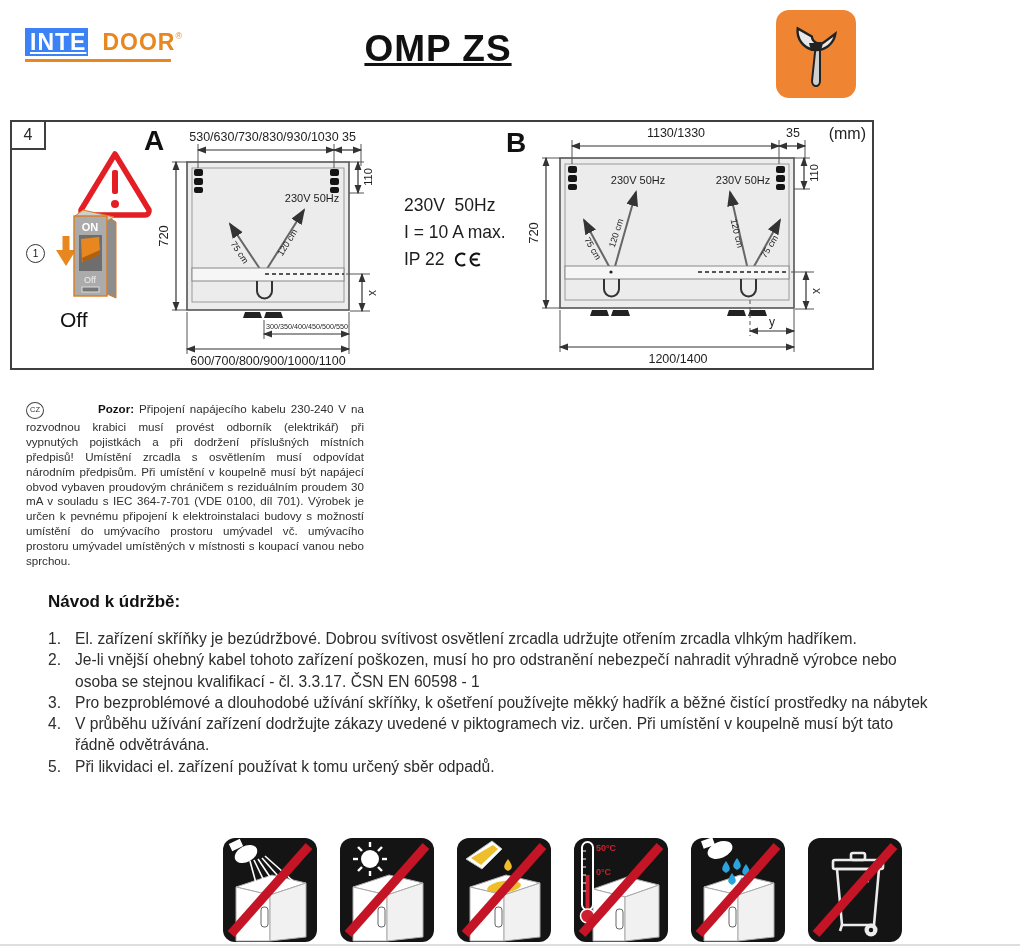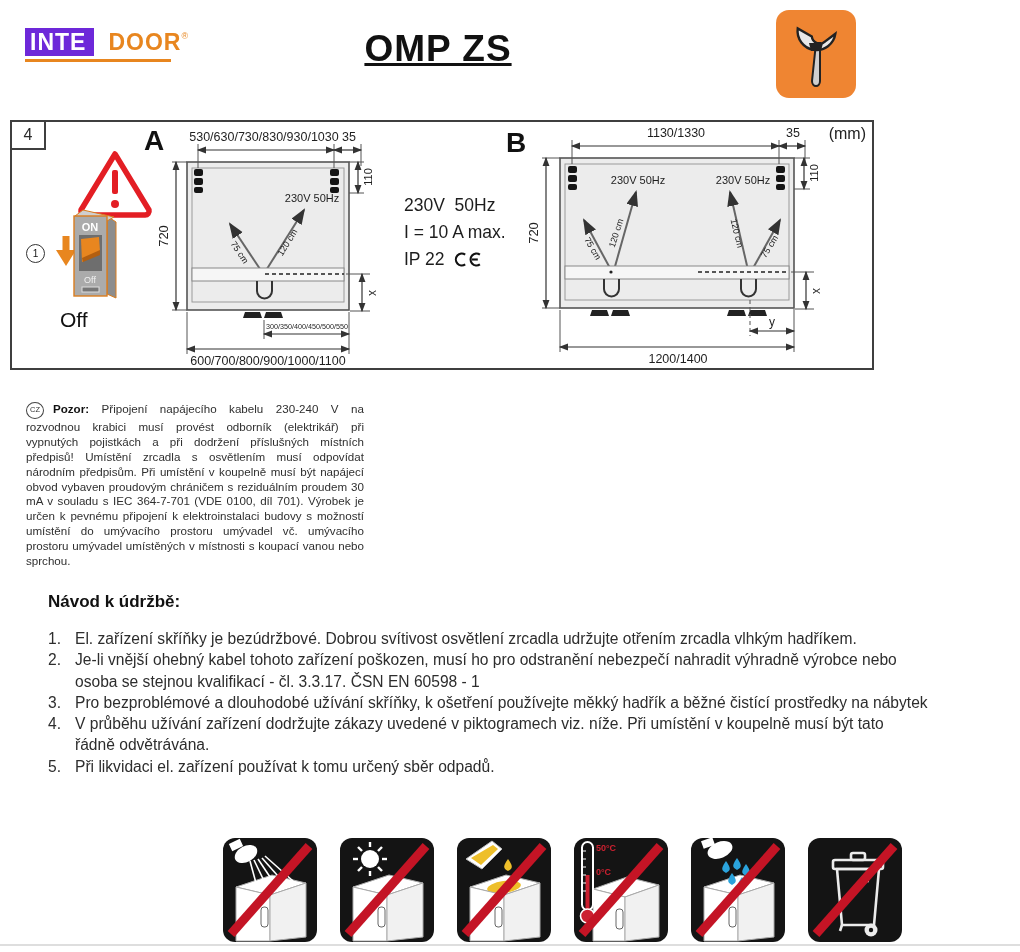--- a/index.html
+++ b/index.html
@@ -3,22 +3,22 @@
 <meta charset="utf-8">
 <style>
   html,body{margin:0;padding:0;background:#fff;}
   .page{position:relative;width:1020px;height:952px;background:#fff;overflow:hidden;
         font-family:"Liberation Sans",sans-serif;color:#2b2b2b;}
 
   
   .header{position:absolute;left:0;top:0;width:1020px;height:110px;}
   .logo{position:absolute;left:25px;top:28px;width:150px;}
   .logo-row{display:flex;align-items:center;}
-  .logo-box{background:#6d28d9;color:#fff;font-weight:bold;font-size:23px;
-            padding:3px 8px 2px 5px;letter-spacing:1px;line-height:1;}
+  .logo-box{background:#3b82f6;color:#fff;font-weight:bold;font-size:23px;
+            padding:3px 2px 2px 5px;letter-spacing:1px;line-height:1;text-decoration:underline;}
   .logo-rest{color:#E8861F;font-weight:bold;font-size:23px;letter-spacing:1px;line-height:1;margin-left:14px;}
   .logo-reg{color:#E8861F;font-size:9px;vertical-align:top;position:relative;top:-6px;}
   .logo-underline{height:3px;background:#E8861F;margin-top:3px;width:146px;}
   .doc-title{position:absolute;left:438px;top:28px;transform:translateX(-50%);
              font-size:37px;font-weight:bold;color:#111;letter-spacing:1px;text-decoration:underline;}
   .tool-tile{position:absolute;left:776px;top:10px;width:80px;height:88px;background:#EF8532;
              border-radius:13px;display:flex;align-items:center;justify-content:center;}
 
   
   .panel{position:absolute;left:10px;top:120px;width:860px;height:246px;
@@ -30,21 +30,21 @@
   .specs{position:absolute;left:392px;top:70px;font-size:17.5px;color:#1d1d1d;line-height:27px;white-space:pre;}
   .off-label{position:absolute;left:48px;top:186px;font-size:21px;color:#111;}
   .step-circle{position:absolute;left:14px;top:122px;width:17px;height:17px;border:1.4px solid #333;
                border-radius:50%;font-size:10px;display:flex;align-items:center;justify-content:center;color:#111;}
 
   
   .pozor{position:absolute;left:26px;top:402px;width:338px;font-size:11.6px;line-height:14.9px;
          text-align:justify;color:#2f2f2f;}
   .cz-badge{display:inline-block;border:1.2px solid #444;border-radius:50%;font-size:7.5px;
             padding:0px 3px;margin-right:9px;position:relative;top:-1px;color:#333;}
-  .pozor b{color:#111;}
+  .pozor b{color:#111;margin-left:45px;}
 
   
   .mnt-heading{position:absolute;left:48px;top:592px;font-size:17px;font-weight:bold;color:#111;}
   .mnt-list{position:absolute;left:48px;top:628px;width:966px;font-size:15.6px;line-height:21.3px;color:#2d2d2d;}
   .mi{position:relative;padding-left:27px;}
   .mi .num{position:absolute;left:0;top:0;}
 
   
   .picto-row{position:absolute;left:222px;top:837px;display:flex;gap:21px;}
   .picto{width:96px;height:106px;}
@@ -274,21 +274,21 @@
       <span class="num">2.</span>
       <div>Je-li vnější ohebný kabel tohoto zařízení poškozen, musí ho pro odstranění nebezpečí nahradit výhradně výrobce nebo</div>
       <div>osoba se stejnou kvalifikací - čl. 3.3.17. ČSN EN 60598 - 1</div>
     </div>
     <div class="mi">
       <span class="num">3.</span>
       <div>Pro bezproblémové a dlouhodobé užívání skříňky, k ošetření používejte měkký hadřík a běžné čistící prostředky na nábytek</div>
     </div>
     <div class="mi">
       <span class="num">4.</span>
-      <div>V průběhu užívání zařízení dodržujte zákazy uvedené v piktogramech viz. níže. Při umístění v koupelně musí být tato</div>
+      <div>V průběhu užívání zařízení dodržujte zákazy uvedené v piktogramech viz. určen. Při umístění v koupelně musí být tato</div>
       <div>řádně odvětrávána.</div>
     </div>
     <div class="mi">
       <span class="num">5.</span>
       <div>Při likvidaci el. zařízení používat k tomu určený sběr odpadů.</div>
     </div>
   </div>
 
   <div class="picto-row">
 

